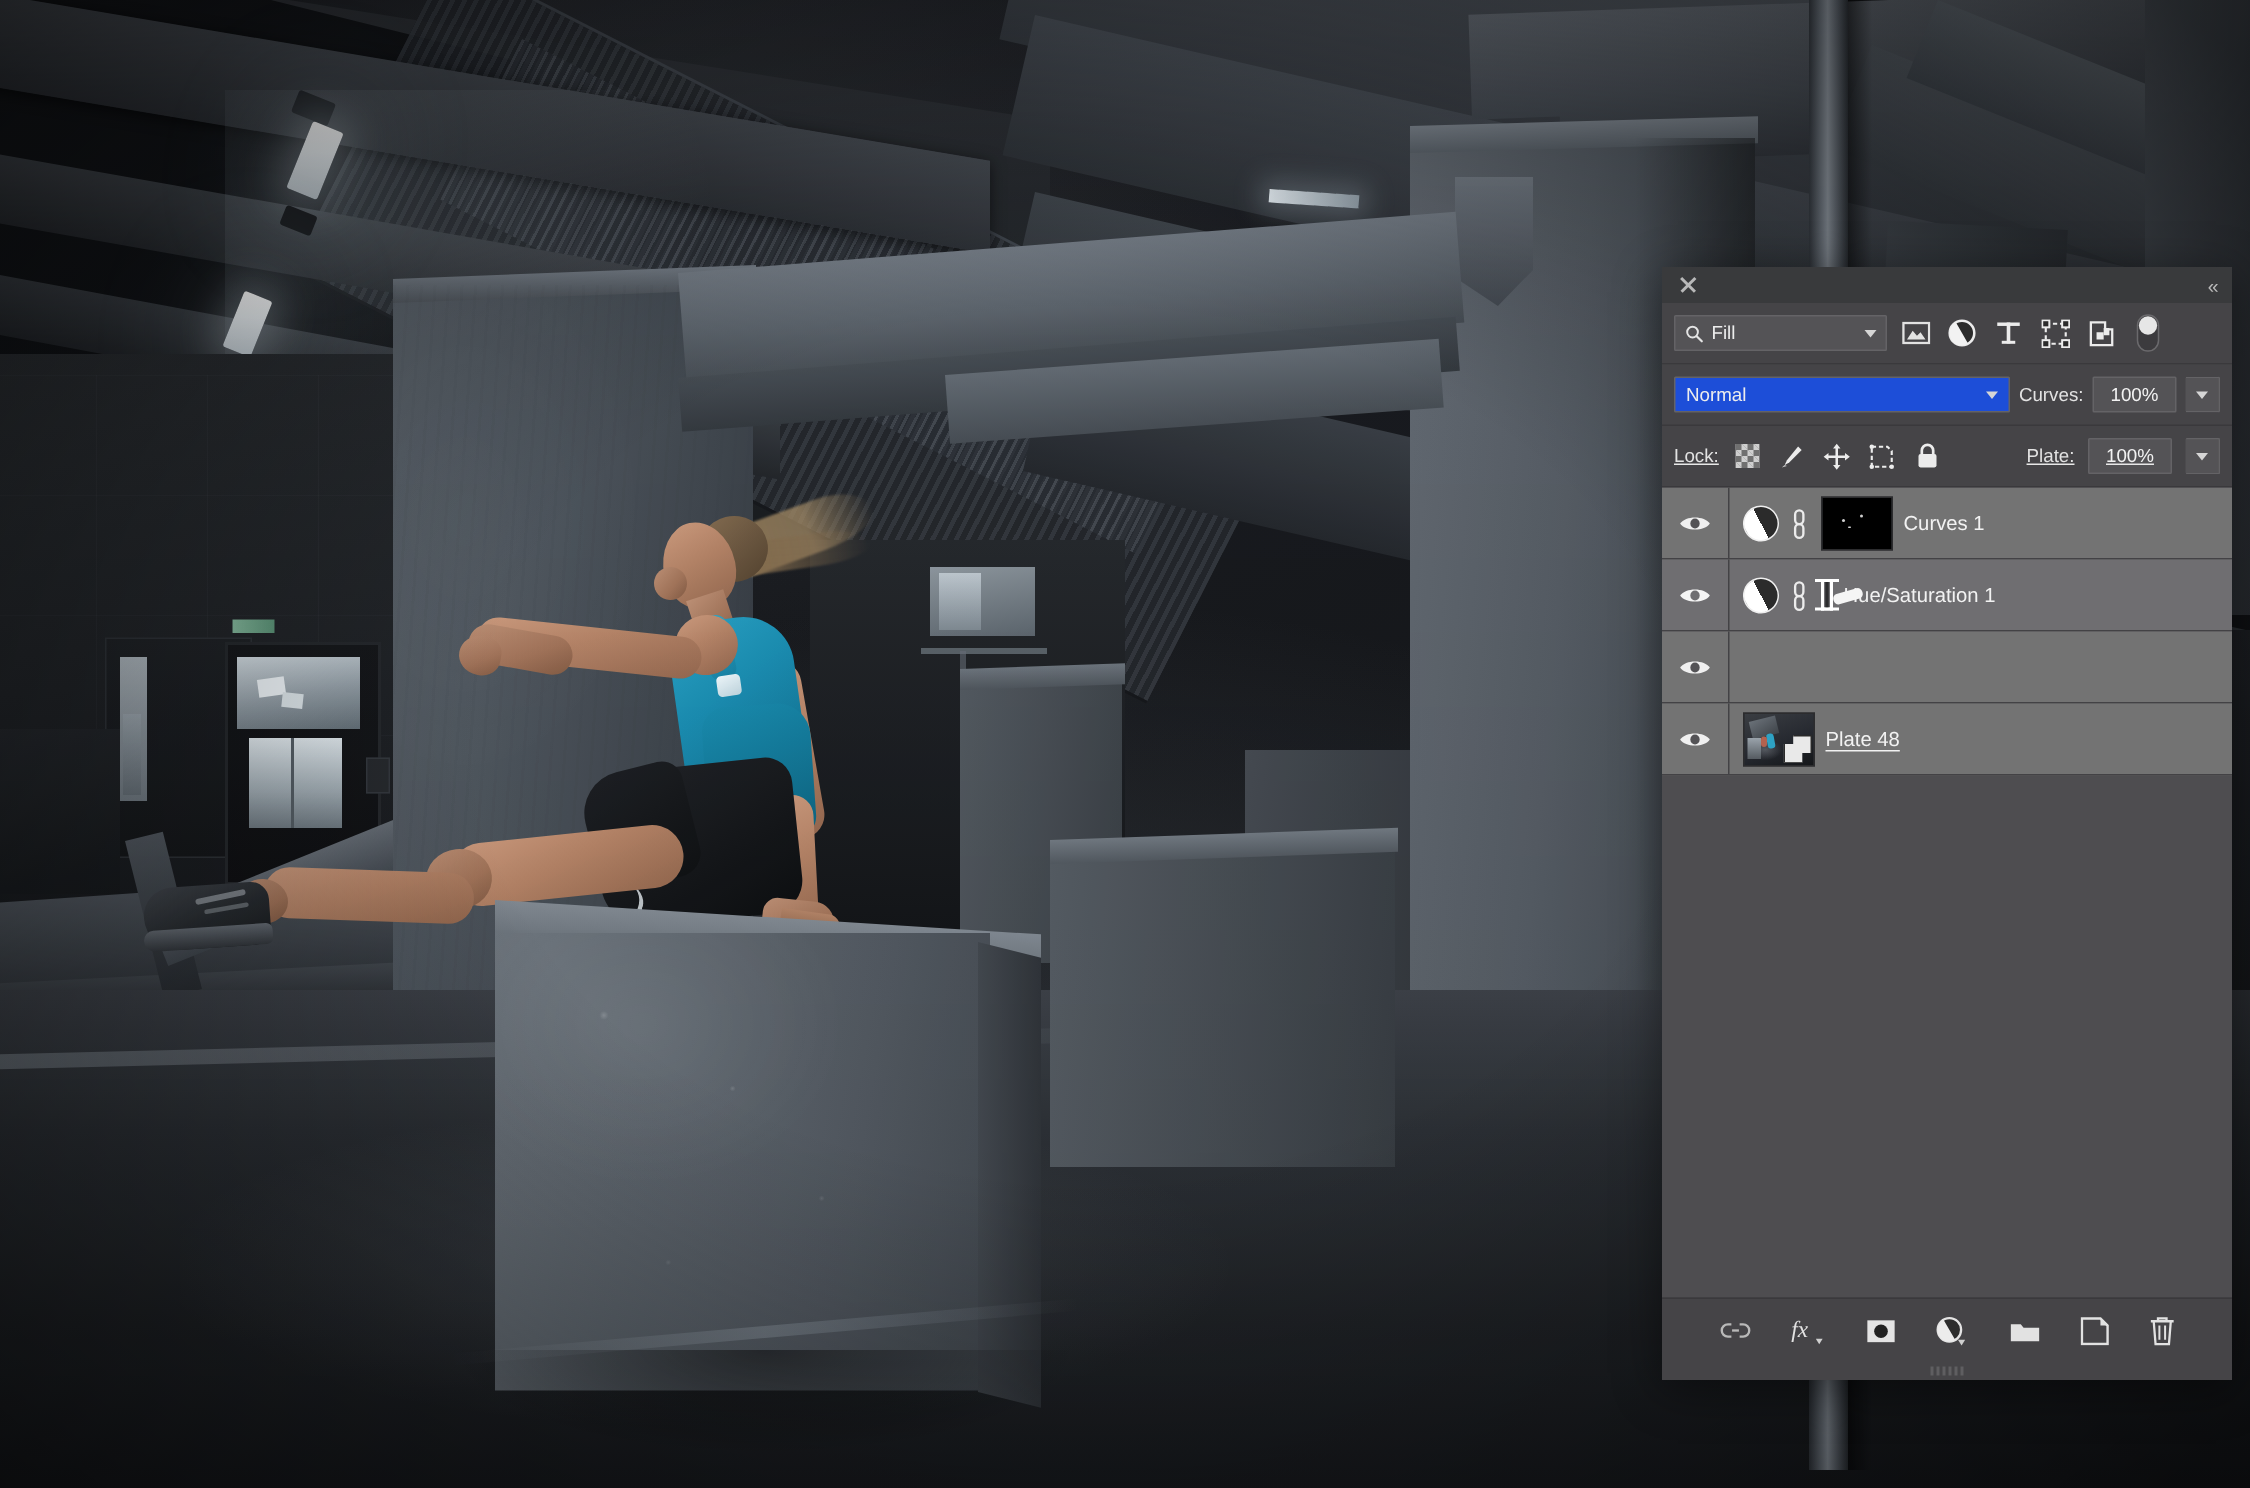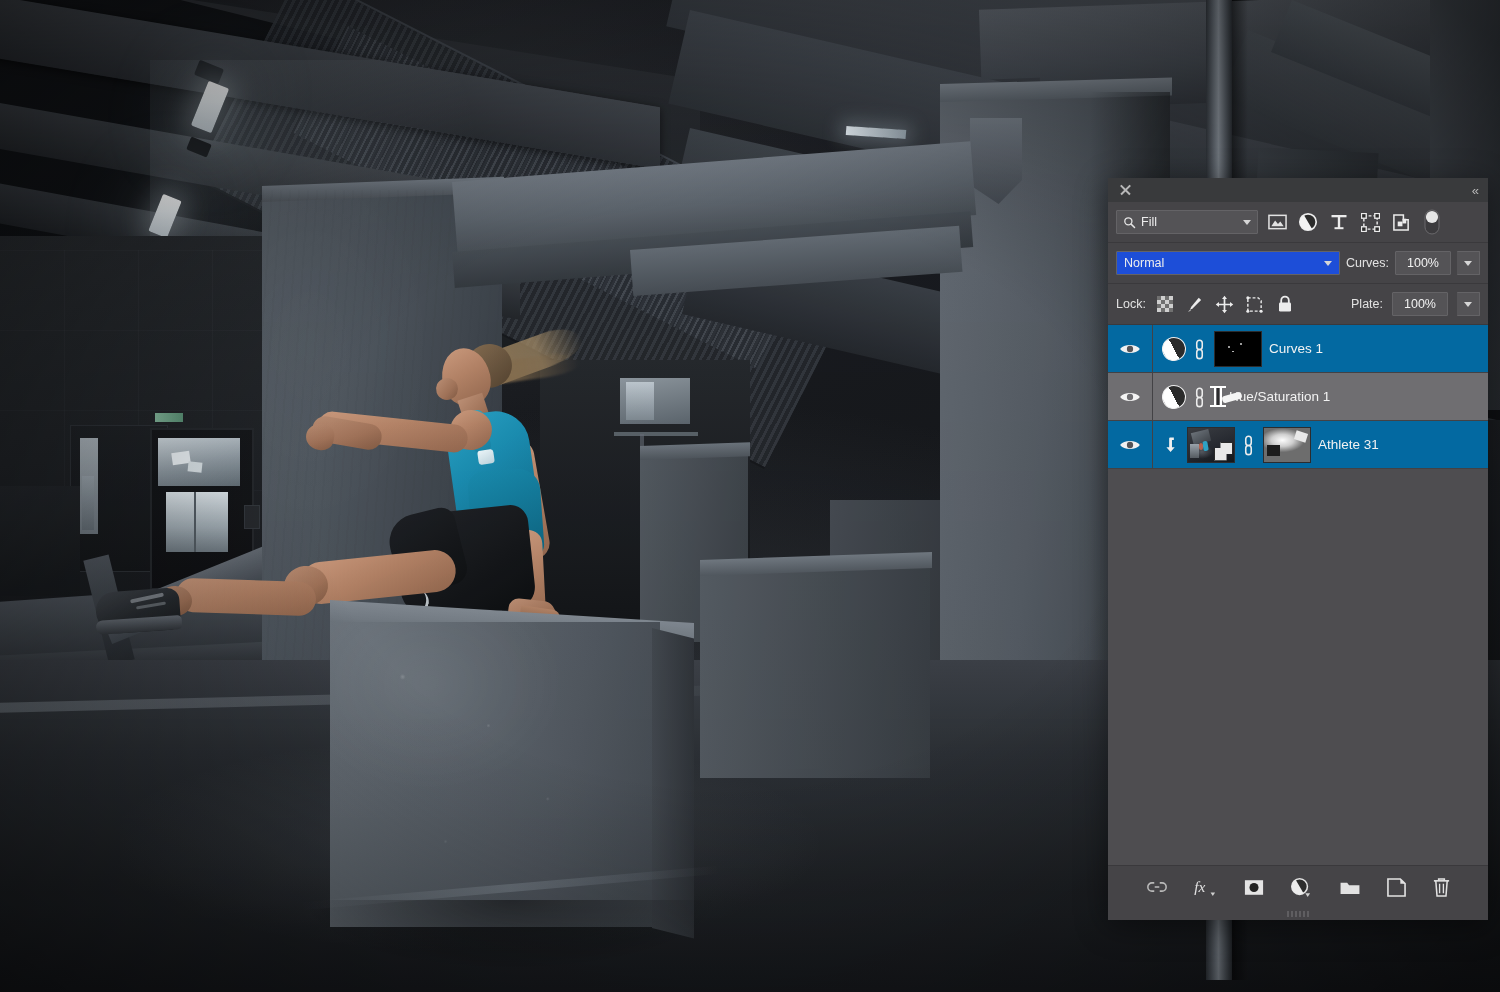--- a/index.html
+++ b/index.html
@@ -668,37 +668,37 @@
     font-size:12.5px; color:#f2f2f2; cursor:text; border-radius:1px;
   }
   .numcaret {
     width:22px; height:22px; background:#545356; border:1px solid #646366;
     border-left:none; display:flex; align-items:center; justify-content:center;
     cursor:pointer; border-radius:1px;
   }
 
   .lock-row {
     height:40px; background:#454447; display:flex; align-items:center;
-    padding:0 8px; gap:9px; flex:0 0 auto; border-bottom:1px solid #3a393c;
+    padding:0 8px; gap:9px; flex:0 0 auto; border-bottom:1px solid #3a393c;text-decoration:underline;
   }
   .lock-icons { display:flex; align-items:center; gap:10px; }
   .li { width:20px; height:20px; display:flex; align-items:center; justify-content:center; cursor:pointer; }
   .checker {
     width:16px; height:16px;
     background-image:
       linear-gradient(45deg,#cfcfcf 25%, transparent 25%, transparent 75%, #cfcfcf 75%),
       linear-gradient(45deg,#cfcfcf 25%, #707070 25%, #707070 75%, #cfcfcf 75%);
     background-size: 8px 8px;
     background-position: 0 0, 4px 4px;
   }
 
   .layers-list { flex:1 1 auto; background:#4e4d50; overflow:hidden; }
   .layer-row {
     height:47px; display:flex; align-items:center;
-    background:#0369a1;
+    background:#737373;
     border-bottom:1px solid #434245;
     cursor:pointer;
   }
   .layer-row.selected { background:#6f6e71; }
   .eye-cell {
     width:44px; height:100%; display:flex; align-items:center; justify-content:center;
     border-right:1px solid #434245; flex:0 0 auto;
   }
   .layer-body { display:flex; align-items:center; gap:7px; padding-left:9px; flex:1; min-width:0; }
   .layer-name { font-size:13.5px; color:#f2f2f2; white-space:nowrap; }
@@ -1100,45 +1100,39 @@
         </div>
       </div>
 
       <div class="layer-row">
         <div class="eye-cell">
           <svg width="22" height="14" viewBox="0 0 24 15">
             <path d="M1.2 7.5 C5 1.6 19 1.6 22.8 7.5 C19 13.4 5 13.4 1.2 7.5 Z" fill="#f0f0f0"></path>
             <ellipse cx="12" cy="7.5" rx="3.4" ry="3.6" fill="#545356"></ellipse>
           </svg>
         </div>
+      </div>
+
+      <div class="layer-row">
+        <div class="eye-cell">
+          <svg width="22" height="14" viewBox="0 0 24 15">
+            <path d="M1.2 7.5 C5 1.6 19 1.6 22.8 7.5 C19 13.4 5 13.4 1.2 7.5 Z" fill="#f0f0f0"></path>
+            <ellipse cx="12" cy="7.5" rx="3.4" ry="3.6" fill="#545356"></ellipse>
+          </svg>
+        </div>
         <div class="layer-body">
-          <span class="clip-arrow">
-            <svg width="15" height="17" viewBox="0 0 16 18">
-              <path d="M10.5 1.5 H6.5 a1 1 0 0 0-1 1 V12 H2.6 L7 17 L11.4 12 H8.5 V4.2 H10.5 Z" fill="#f0f0f0"></path>
-            </svg>
-          </span>
           <span class="thumb">
             <span class="mini-scene"></span>
             <span class="mini-blue"></span>
             <span class="mini-pink"></span>
             <span class="mini-doc"></span>
           </span>
-          <span class="link-icon">
-            <svg width="13" height="22" viewBox="0 0 14 24">
-              <path d="M7 2.5 a3 3 0 0 1 3 3 v4 a3 3 0 0 1-6 0 v-4 a3 3 0 0 1 3-3 Z" fill="none" stroke="#ececec" stroke-width="1.7"></path>
-              <path d="M7 12.5 a3 3 0 0 1 3 3 v4 a3 3 0 0 1-6 0 v-4 a3 3 0 0 1 3-3 Z" fill="none" stroke="#ececec" stroke-width="1.7"></path>
-            </svg>
-          </span>
-          <span class="thumb">
-            <span class="mini-bright"></span>
-          </span>
-          <span class="layer-name">Athlete 31</span>
+          <span class="layer-name underlined">Plate 48</span>
         </div>
       </div>
-
 
     </div>
 
     <div class="panel-footer">
       <span class="fb">
         <svg width="22" height="14" viewBox="0 0 24 14">
           <path d="M9.5 7 H14.5" stroke="#b9b9b9" stroke-width="1.7"></path>
           <path d="M9 2.5 H6.5 a4.5 4.5 0 0 0 0 9 H9" fill="none" stroke="#b9b9b9" stroke-width="1.7"></path>
           <path d="M15 2.5 H17.5 a4.5 4.5 0 0 1 0 9 H15" fill="none" stroke="#b9b9b9" stroke-width="1.7"></path>
         </svg>

